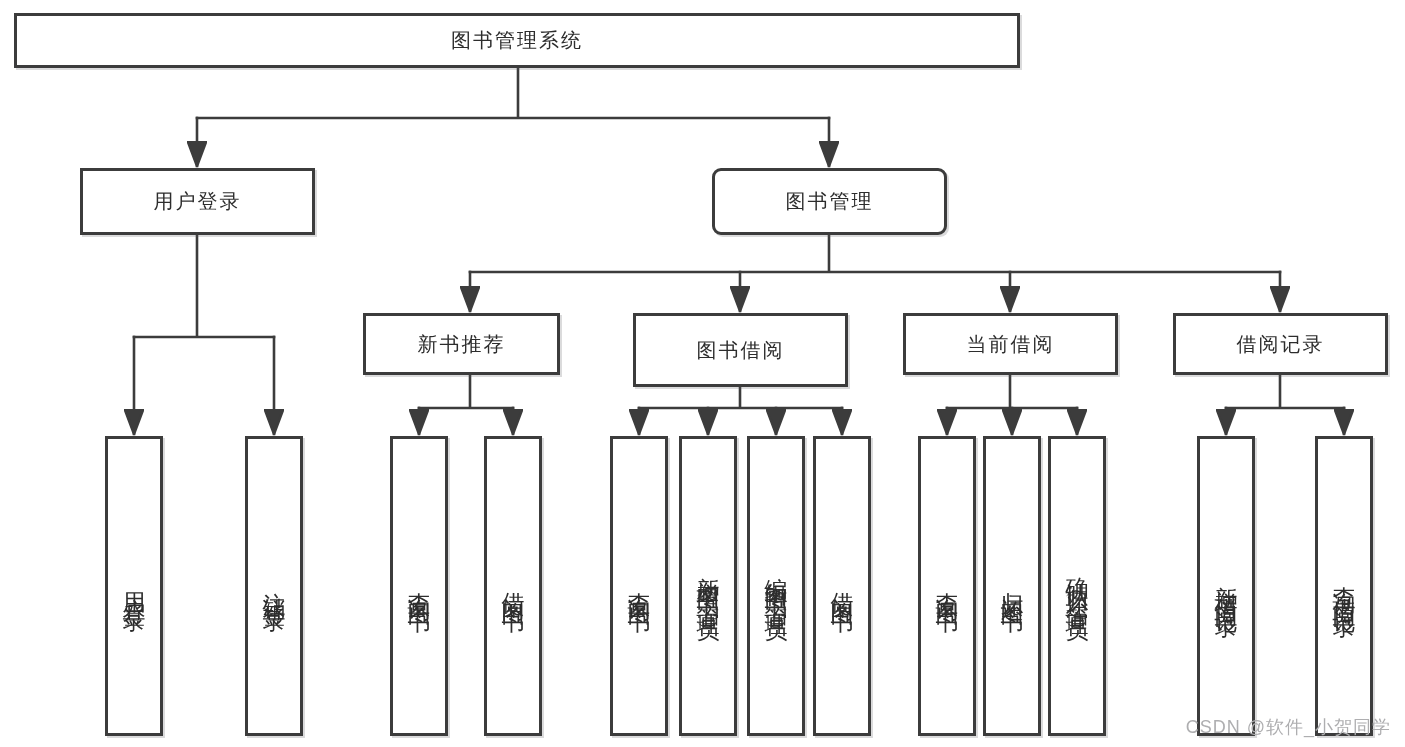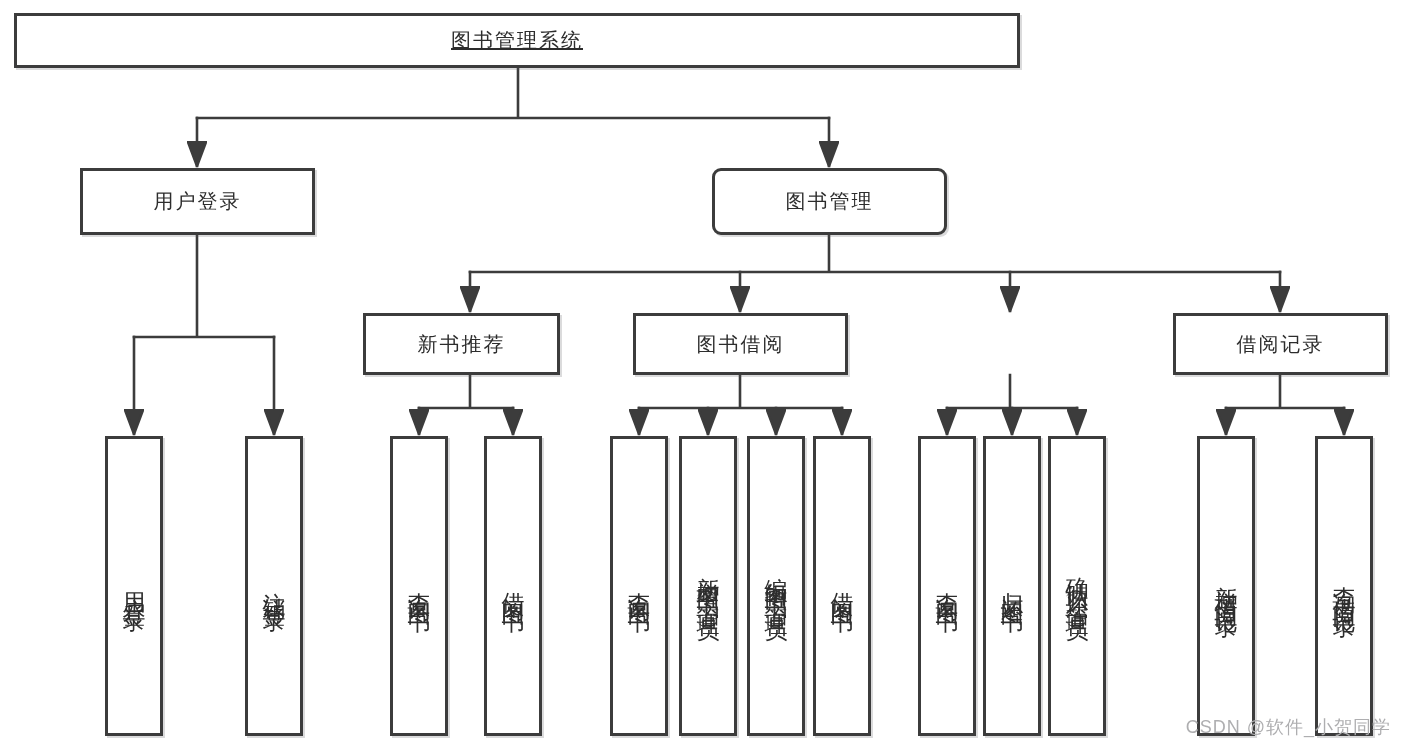--- a/index.html
+++ b/index.html
@@ -102,36 +102,39 @@
     <path d="M1010 375 V408 M947 408 H1077"></path>
     <path d="M947 408 V434" marker-end="url(#arrowhead)"></path>
     <path d="M1012 408 V434" marker-end="url(#arrowhead)"></path>
     <path d="M1077 408 V434" marker-end="url(#arrowhead)"></path>
 
     <path d="M1280 375 V408 M1226 408 H1344"></path>
     <path d="M1226 408 V434" marker-end="url(#arrowhead)"></path>
     <path d="M1344 408 V434" marker-end="url(#arrowhead)"></path>
   </svg>
 
-  <div class="box hbox" style="left:14px; top:13px; width:1006px; height:55px;text-decoration:underline;">
+  <div class="box hbox" style="left:14px; top:13px; width:1006px; height:55px;">
     <span class="lbl">图书管理系统</span>
   </div>
 
   <div class="box hbox" style="left:80px; top:168px; width:235px; height:67px;">
     <span class="lbl">用户登录</span>
   </div>
   <div class="box hbox" style="left:712px; top:168px; width:235px; height:67px;border-radius:9px;">
     <span class="lbl">图书管理</span>
   </div>
 
   <div class="box hbox" style="left:363px; top:313px; width:197px; height:62px;">
     <span class="lbl">新书推荐</span>
   </div>
-  <div class="box hbox" style="left:633px; top:313px; width:215px; height:62px;">
+  <div class="box hbox" style="left:633px; top:313px; width:215px; height:74px;">
     <span class="lbl">图书借阅</span>
+  </div>
+  <div class="box hbox" style="left:903px; top:313px; width:215px; height:62px;">
+    <span class="lbl">当前借阅</span>
   </div>
   <div class="box hbox" style="left:1173px; top:313px; width:215px; height:62px;font-family:Liberation Serif, serif;">
     <span class="lbl">借阅记录</span>
   </div>
 
   <div class="box leaf" style="left:105px; top:436px; width:58px; height:300px;">
     <span class="lbl">用户登录</span>
   </div>
   <div class="box leaf" style="left:245px; top:436px; width:58px; height:300px;">
     <span class="lbl">注销登录</span>

